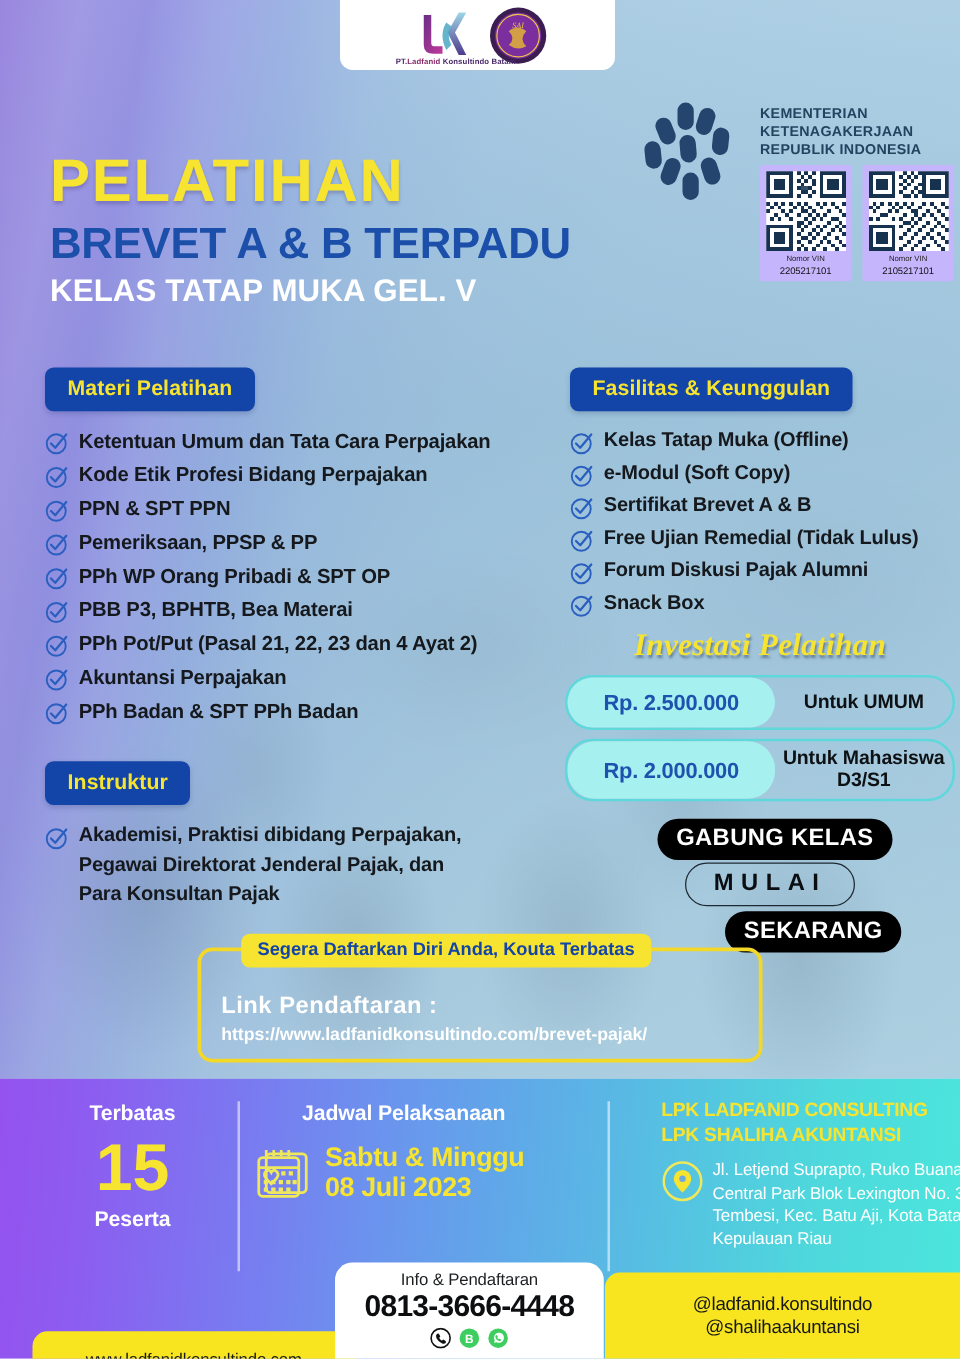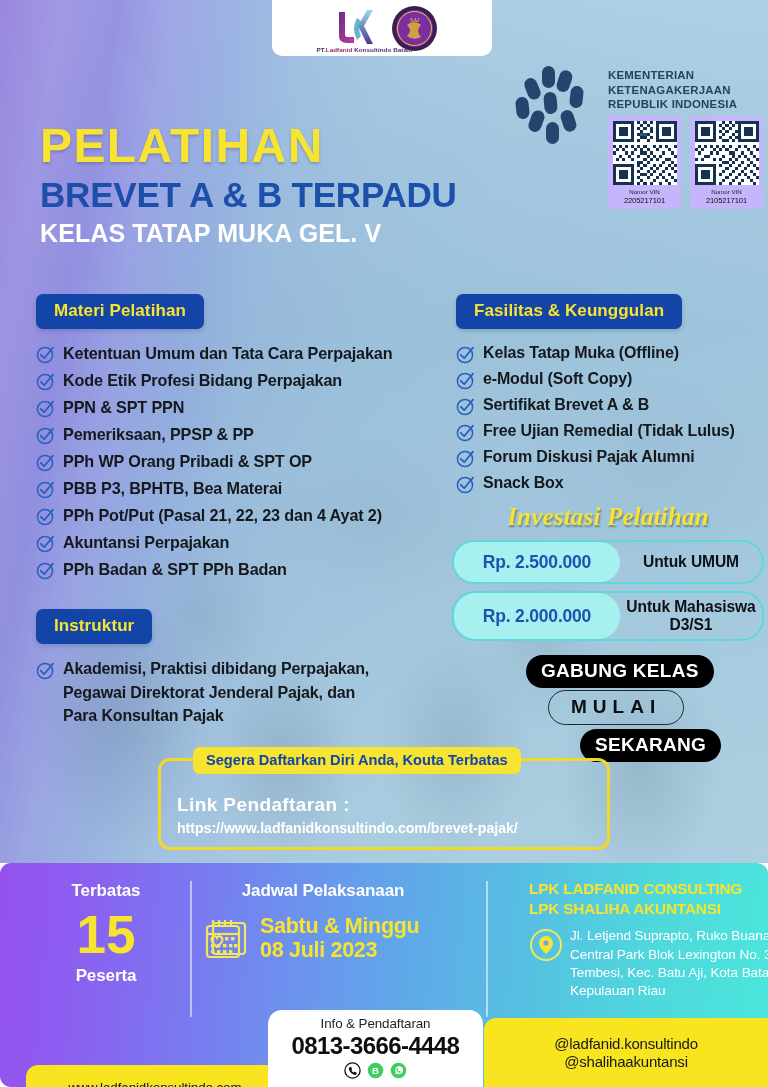--- a/index.html
+++ b/index.html
@@ -62,21 +62,21 @@
     display:flex; align-items:flex-end; justify-content:center; gap:8px;
     padding-bottom:4px;
   }
   .lk-logo { width:56px; height:46px; position:relative; }
   .lk-cap { font-size:6.2px; font-weight:700; color:#4b2a6b; letter-spacing:.1px;
             position:absolute; left:-10px; bottom:-1px; white-space:nowrap; }
   .lk-cap b { color:#8a2a6a; }
   .seal { width:47px; height:47px; }
 
   
-  .ministry { position:absolute; left:512px; top:60px; width:252px; height:180px; }
+  .ministry { position:absolute; left:512px; top:76px; width:252px; height:180px; }
   .min-logo { position:absolute; left:0; top:4px; width:86px; height:86px; }
   .min-text {
     position:absolute; left:96px; top:8px;
     font-size:11.4px; font-weight:700; color:#24435f;
     line-height:1.28; letter-spacing:.25px;
   }
   .qr-row { position:absolute; left:96px; top:56px; display:flex; gap:9px; }
   .qr-card {
     width:73px; background:#c4b5fd; border-radius:2px;
     padding:5px 4px 4px; text-align:center;
@@ -170,21 +170,20 @@
     font-size:14.6px; font-weight:700;
     border-radius:7px; padding:5px 13px 6px; white-space:nowrap;
   }
   .reg-l1 { position:absolute; left:16px; top:33px; font-size:19px; font-weight:700; color:#fff; letter-spacing:.4px; }
   .reg-l2 { position:absolute; left:16px; top:59px; font-size:14.2px; font-weight:700; color:#fff; letter-spacing:-.05px; }
 
   
   .footer {
     position:absolute; left:0; top:863px; width:768px; height:224px;
     background:linear-gradient(95deg,#9452EE 0%, #8D5CF0 9%, #7B77F0 24%, #6B93EE 39%, #5FA9E8 53%, #56C0E2 68%, #4ED8DC 84%, #4BE6DC 100%);
-    border-radius:11px;
   }
   .f-div { position:absolute; top:18px; width:2px; height:136px; background:rgba(255,255,255,.55); }
 
   .f-terbatas { position:absolute; left:26px; top:18px; width:160px; text-align:center; }
   .f-lbl { font-size:17px; font-weight:700; color:#fff; letter-spacing:-.1px; }
   .f-num { font-size:53px; font-weight:800; color:#F7E430; line-height:1.04; margin:6px 0 4px; }
 
   .f-jadwal { position:absolute; left:200px; top:18px; width:246px; }
   .f-jadwal .f-lbl { text-align:center; }
   .f-jad-row { display:flex; align-items:center; gap:8px; margin-top:11px; }

